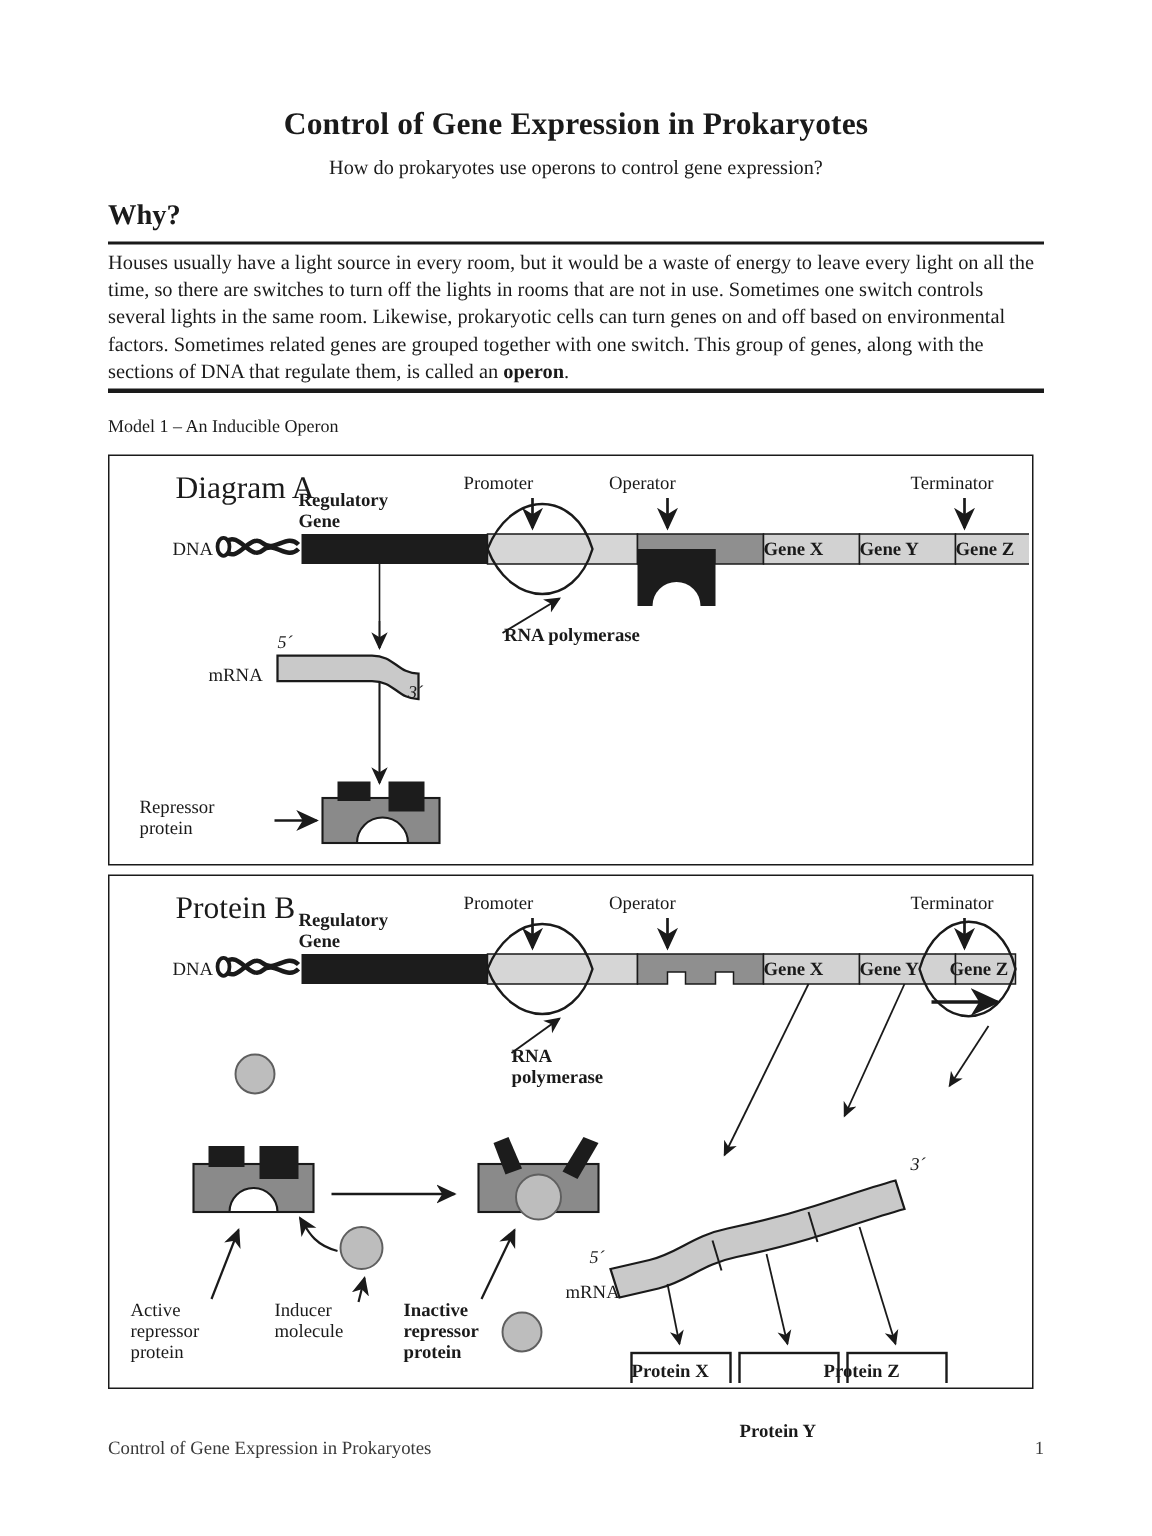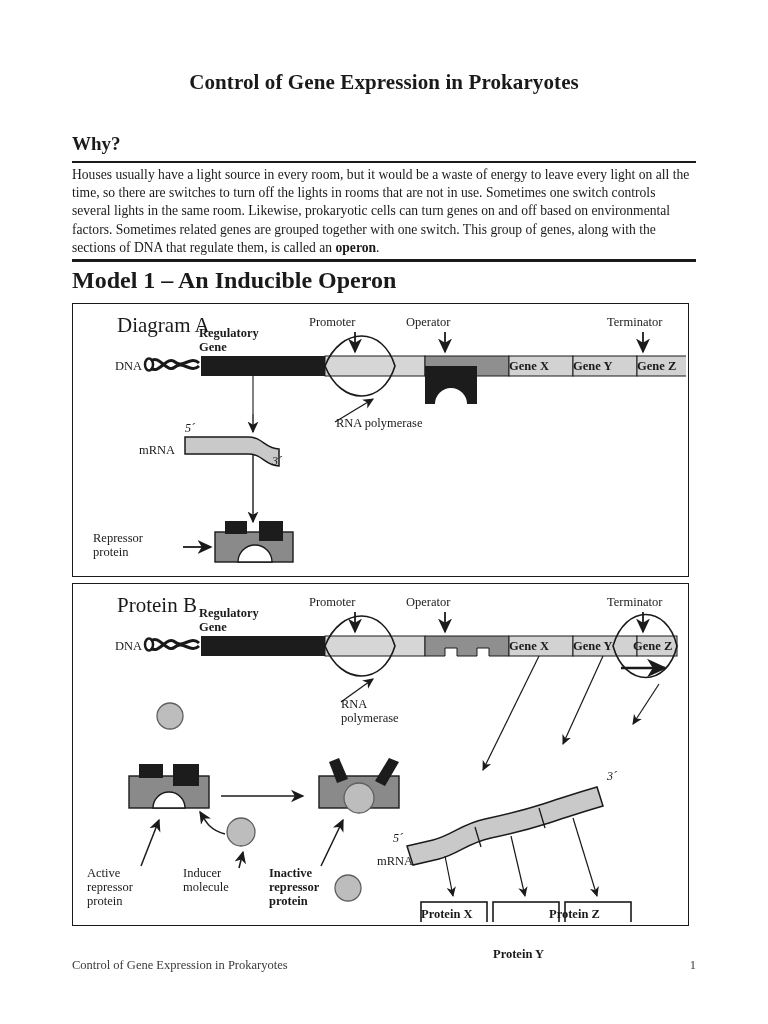--- a/index.html
+++ b/index.html
@@ -56,23 +56,23 @@
     position: absolute;
     left: 72px; top: 166px;
     width: 624px;
     font-size: 13.6px;
     line-height: 18.2px;
     text-align: left;
   }
   .why-body b { font-weight: bold; }
   .model-heading {
     position: absolute;
-    left: 72px; top: 267px;
-    font-size: 24px;
-    font-weight: bold;
+    left: 72px; top: 277px;
+    font-size: 12px;
+    font-weight: normal;
   }
   
   .frame {
     position: absolute;
     border: 1.5px solid #1a1a1a;
     background: #fff;
   }
   #frame-a { left: 72px; top: 303px; width: 615px; height: 272px; }
   #frame-b { left: 72px; top: 583px; width: 615px; height: 341px; }
   .diagram-label {
@@ -82,21 +82,21 @@
     margin-left: 26px;
   }
   svg { display: block; }
   .lbl {
     position: absolute;
     font-size: 12.5px;
     line-height: 14px;
     color: #1a1a1a;
     white-space: pre-line;
   }
-  .lbl-bold { font-weight: normal; }
+  .lbl-bold { font-weight: bold; }
   .lbl-c { text-align: left; font-weight: bold; }
   .prime { font-size: 12px; font-style: italic; }
   
   .footer-left {
     position: absolute;
     left: 72px; top: 958px;
     font-size: 12.5px;
     color: #3a3a3a;
   }
   .footer-right {
@@ -105,20 +105,21 @@
     font-size: 12.5px;
     color: #3a3a3a;
   }
 </style>
 </head>
 <body>
 
 <div class="page">
 
   <div class="doc-title">Control of Gene Expression in Prokaryotes</div>
+  <div class="doc-subtitle">How do prokaryotes use operons to control gene expression?</div>
   <div class="why-heading">Why?</div>
   <div class="rule rule-top"></div>
   <div class="why-body"><span>Houses usually have a light source in every room, but it would be a waste of energy to leave every light on all the time, so there are switches to turn off the lights in rooms that are not in use. Sometimes one switch controls several lights in the same room. Likewise, prokaryotic cells can turn genes on and off based on environmental factors. Sometimes related genes are grouped together with one switch. This group of genes, along with the sections of DNA that regulate them, is called an </span><b>operon</b><span>.</span></div>
   <div class="rule rule-bottom"></div>
   <div class="model-heading">Model 1 – An Inducible Operon</div>
 
   <div class="frame" id="frame-a">
     <div class="diagram-label" style="left:18px; top:9px;">Diagram A</div>
 
     <svg width="613" height="269" viewBox="0 0 613 269">

